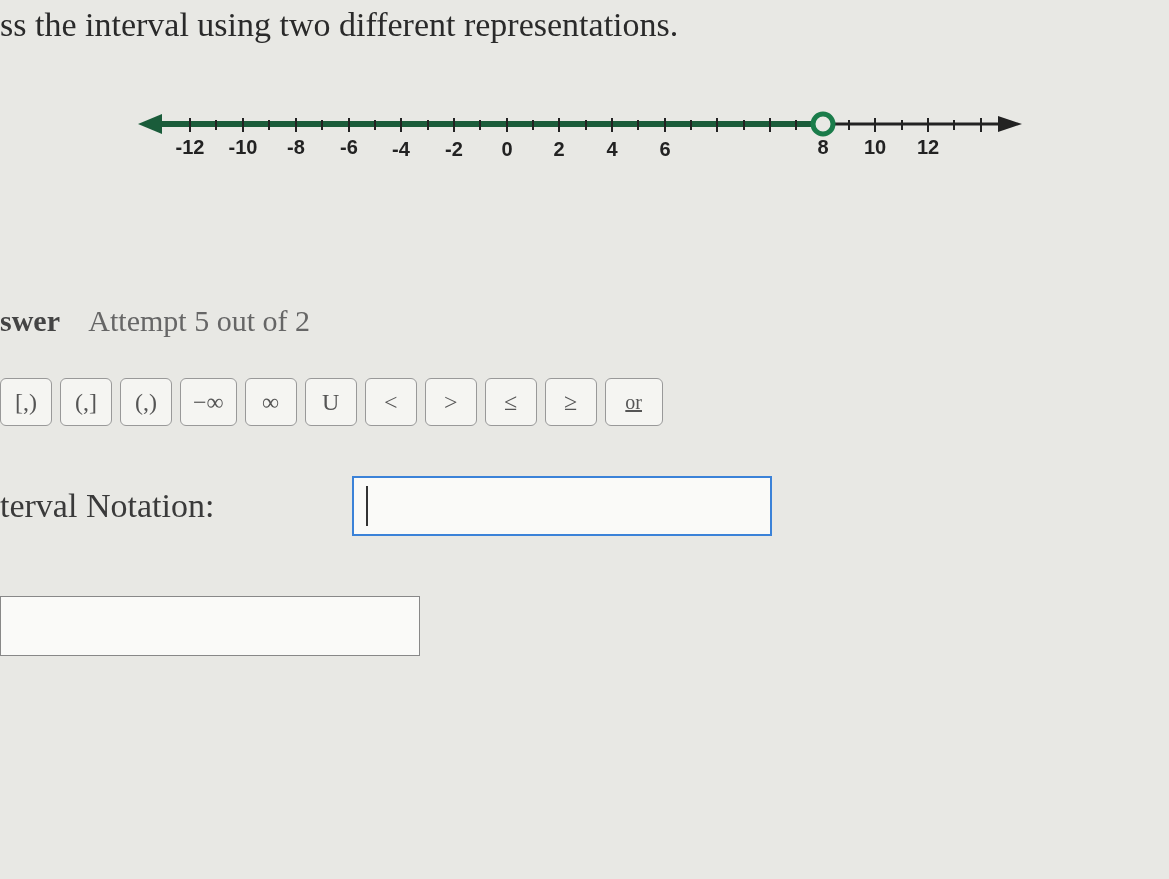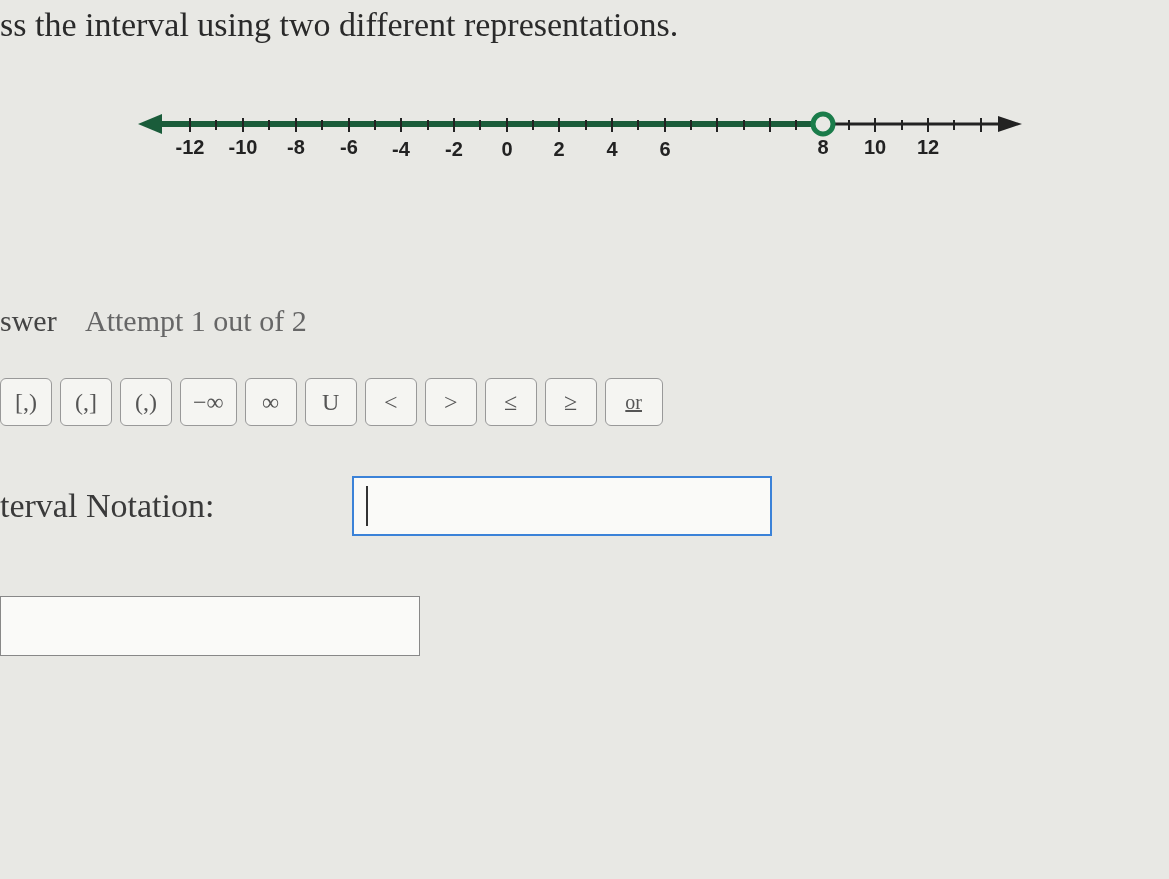--- a/index.html
+++ b/index.html
@@ -33,21 +33,21 @@
     .number-line-svg {
       width: 900px;
       height: 80px;
     }
     .answer-header {
       font-size: 30px;
       color: #666;
       margin-bottom: 40px;
     }
     .answer-header .bold {
-      font-weight: normal;
+      font-weight: bold;
       color: #444;
     }
     .button-row {
       display: flex;
       gap: 8px;
       margin-bottom: 50px;
       padding-left: 0;
     }
     .sym-button {
       background: #f5f5f2;
@@ -173,21 +173,21 @@
     <text x="535" y="52" text-anchor="middle" class="tick-label">6</text>
     <text x="693" y="50" text-anchor="middle" class="tick-label">8</text>
     <text x="745" y="50" text-anchor="middle" class="tick-label">10</text>
     <text x="798" y="50" text-anchor="middle" class="tick-label">12</text>
   </svg>
 </div>
 
 <div class="answer-header">
   <span class="bold">swer</span>
   &nbsp;&nbsp;
-  <span>Attempt 1 out of 2</span>
+  <span>Attempt 5 out of 2</span>
 </div>
 
 <div class="button-row">
   <button class="sym-button">[,)</button>
   <button class="sym-button">(,]</button>
   <button class="sym-button">(,)</button>
   <button class="sym-button">−∞</button>
   <button class="sym-button">∞</button>
   <button class="sym-button">U</button>
   <button class="sym-button">&lt;</button>

